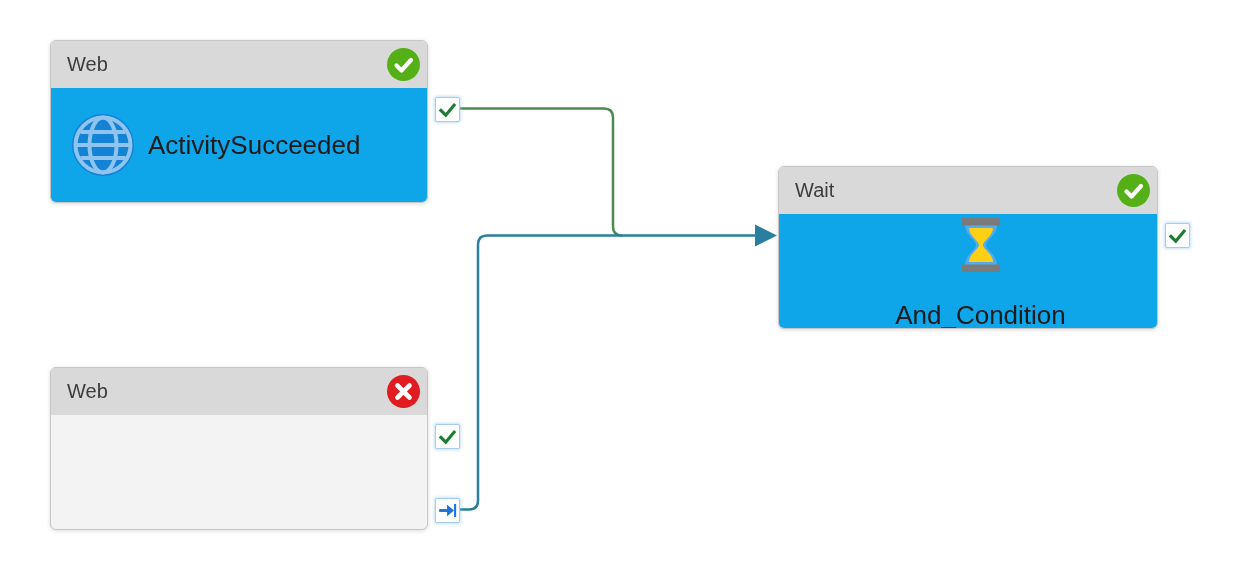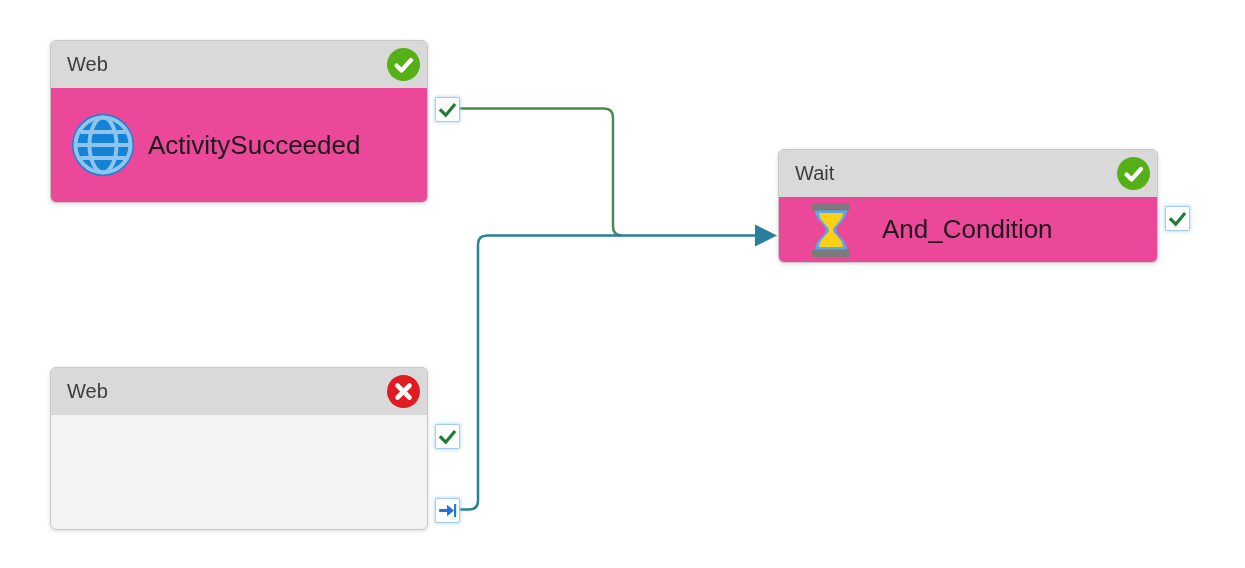--- a/index.html
+++ b/index.html
@@ -44,27 +44,27 @@
     padding: 0 7px 0 16px;
     flex: 0 0 auto;
   }
   .node-type {
     font-size: 20px;
     color: #3d3d3d;
   }
   .badge { width: 33px; height: 33px; flex: 0 0 auto; }
   .node-body {
     flex: 1;
-    background: #ec4899;
+    background: #0ea5e9;
     display: flex;
     align-items: center;
     padding-left: 20px;
     gap: 13px;
   }
-  .node-body.wait { padding-left: 25px; gap: 24px; }
+  .node-body.wait { padding-left: 25px; gap: 24px; flex-direction: column; }
   .activity-icon { flex: 0 0 auto; }
   .activity-name {
     font-size: 26px;
     color: #1c1c1c;
     white-space: nowrap;
   }
 
   .port {
     position: absolute;
     width: 25px; height: 25px;
@@ -138,21 +138,21 @@
     </div>
     <div class="port" style="left:384px; top:130px;">
       <svg width="21" height="21" viewBox="0 0 24 24">
         <line x1="2.5" y1="12" x2="13" y2="12" stroke-width="3.4" stroke="#2173d8"></line>
         <polygon points="11.5,5.5 11.5,18.5 19.5,12" fill="#2173d8"></polygon>
         <rect x="19.5" y="4.5" width="2.4" height="15" fill="#2173d8"></rect>
       </svg>
     </div>
   </div>
 
-  <div class="node" style="left:778px; top:149px; width:380px; height:114px;">
+  <div class="node" style="left:778px; top:166px; width:380px; height:163px;">
     <div class="node-inner">
       <div class="node-header">
         <span class="node-type">Wait</span>
         <svg class="badge" viewBox="0 0 33 33">
           <circle cx="16.5" cy="16.5" r="16.5" fill="#55b017"></circle>
           <path d="M9.5 17.5 L14.5 22.5 L24 12" fill="none" stroke-width="4.2" stroke-linecap="round" stroke-linejoin="round" stroke="#ffffff"></path>
         </svg>
       </div>
       <div class="node-body wait">
         <svg class="activity-icon" width="54" height="62" viewBox="0 0 54 60">

